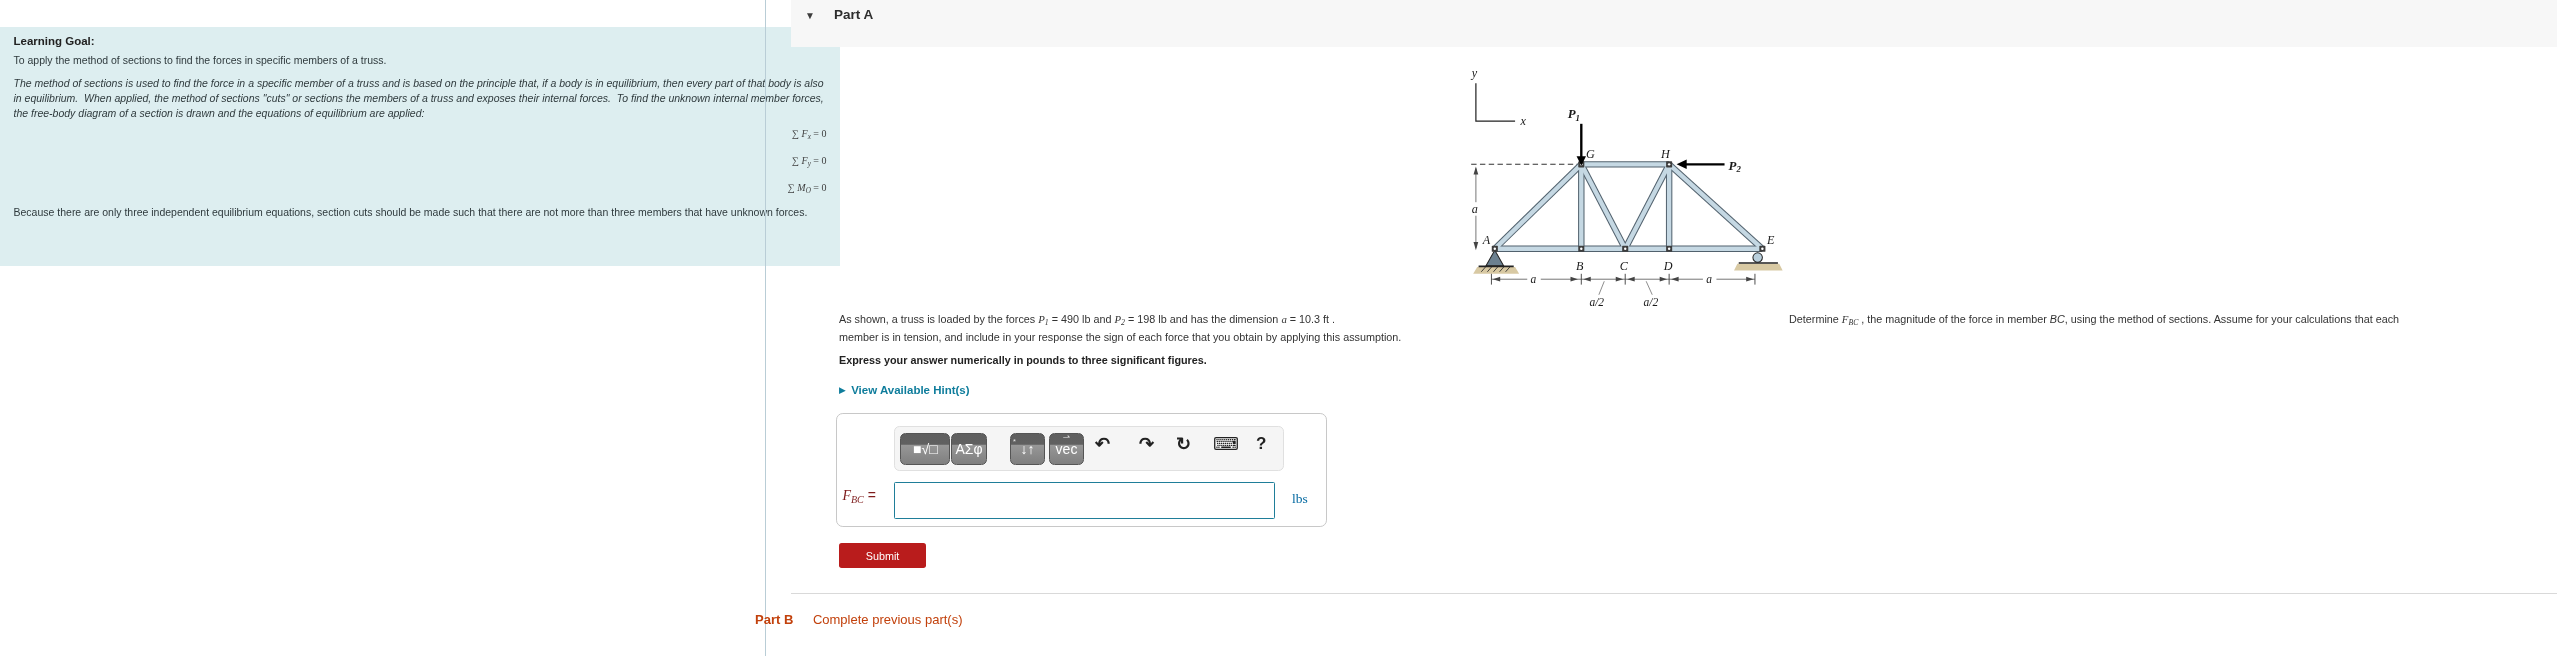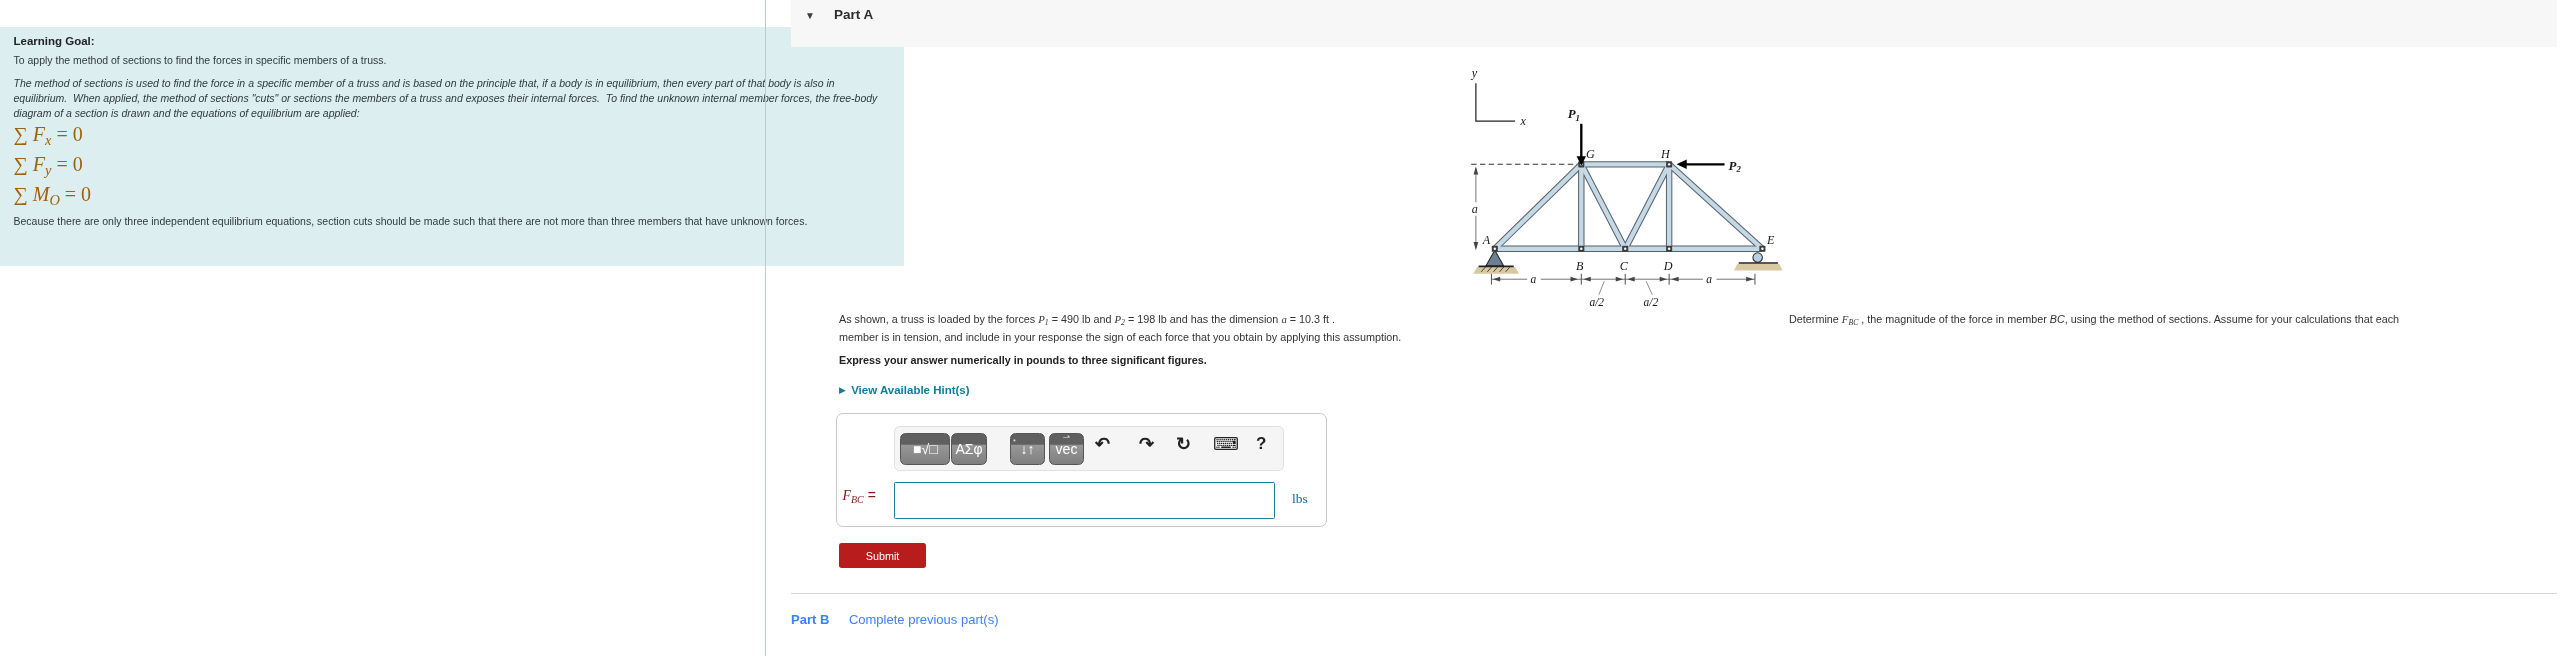--- a/index.html
+++ b/index.html
@@ -1,26 +1,26 @@
 <!DOCTYPE html>
 <html style="font-size:10.8px"><head>
 <meta charset="utf-8">
 <style>
   html,body{margin:0;padding:0;}
   body{width:2576px;height:656px;position:relative;background:#ffffff;
        font-family:"Liberation Sans",sans-serif;color:#333;overflow:hidden;}
   .abs{position:absolute;}
 
   
-  #learning-panel{left:0;top:27px;width:904px;height:239px;background:#ddeef0;
+  #learning-panel{left:0;top:27px;width:840px;height:239px;background:#ddeef0;
     box-sizing:border-box;padding:8px 13.5px;font-size:10.5px;line-height:15px;color:#2f3a3d;}
   #learning-panel .lp-title{font-weight:bold;font-size:11.5px;line-height:13.5px;margin:0 0 4px 0;color:#222;}
   #learning-panel .lp-intro{margin:0 0 8px 0;white-space:pre-wrap;}
   #learning-panel .lp-body{margin:0;white-space:pre-wrap;font-style:italic;}
-  .equation{font-family:"Liberation Serif",serif;font-size:20px;line-height:18px;text-align:left;color:#a16207;}
+  .equation{font-family:"Liberation Serif",serif;font-size:10px;line-height:18px;text-align:right;color:#404040;}
   .equation:first-of-type{margin-top:4px;}
   .equation + .equation{margin-top:6px;}
   .lp-footer{margin:5.4px 0 0 0;white-space:pre-wrap;}
 
   
   .sg-t{}
   .sg-i{font-style:italic;}
   .sg-m{font-family:"Liberation Serif",serif;font-style:italic;}
   .sg-ms{font-family:"Liberation Serif",serif;font-style:italic;font-size:0.72em;vertical-align:-0.28em;}
   .sg-p{font-family:"Liberation Serif",serif;}
@@ -70,21 +70,21 @@
   #answer-var{left:5.4px;top:73px;font-size:14px;color:#7f1d1d;}
   #answer-input{left:57px;top:68px;width:381px;height:37px;border:1px solid #1f7e99;
     box-sizing:border-box;border-radius:1.4px;font-size:12px;padding:0 5.4px;outline:none;background:#fff;}
   #answer-unit{left:455px;top:77px;font-family:"Liberation Serif",serif;font-size:13.5px;color:#0369a1;}
 
   #submit-btn{left:839px;top:543px;width:87px;height:25px;background:#b91c1c;color:#fff;
     border:none;border-radius:2.7px;font-size:10.8px;font-family:"Liberation Sans",sans-serif;cursor:pointer;}
 
   
   #h-divider{left:791px;top:593px;width:1766px;height:0.7px;background:#d9d9d9;}
-  #part-b-row{left:791px;top:612px;font-size:13px;color:#3b82f6;}
+  #part-b-row{left:755px;top:612px;font-size:13px;color:#c2410c;}
   #part-b-label{font-weight:bold;}
   #part-b-status{margin-left:16px;}
 
   
   #truss-figure{left:1465px;top:63px;width:338px;height:250px;}
   text{fill:#1a1a1a;}
   .fig-var{font-family:"Liberation Serif",serif;font-style:italic;font-size:18px;}
   .fig-var-sm{font-family:"Liberation Serif",serif;font-style:italic;font-size:17px;}
   .fig-force{font-family:"Liberation Serif",serif;font-style:italic;font-weight:bold;font-size:19px;}
   .fig-force-sub{font-family:"Liberation Serif",serif;font-weight:bold;font-size:13px;}

